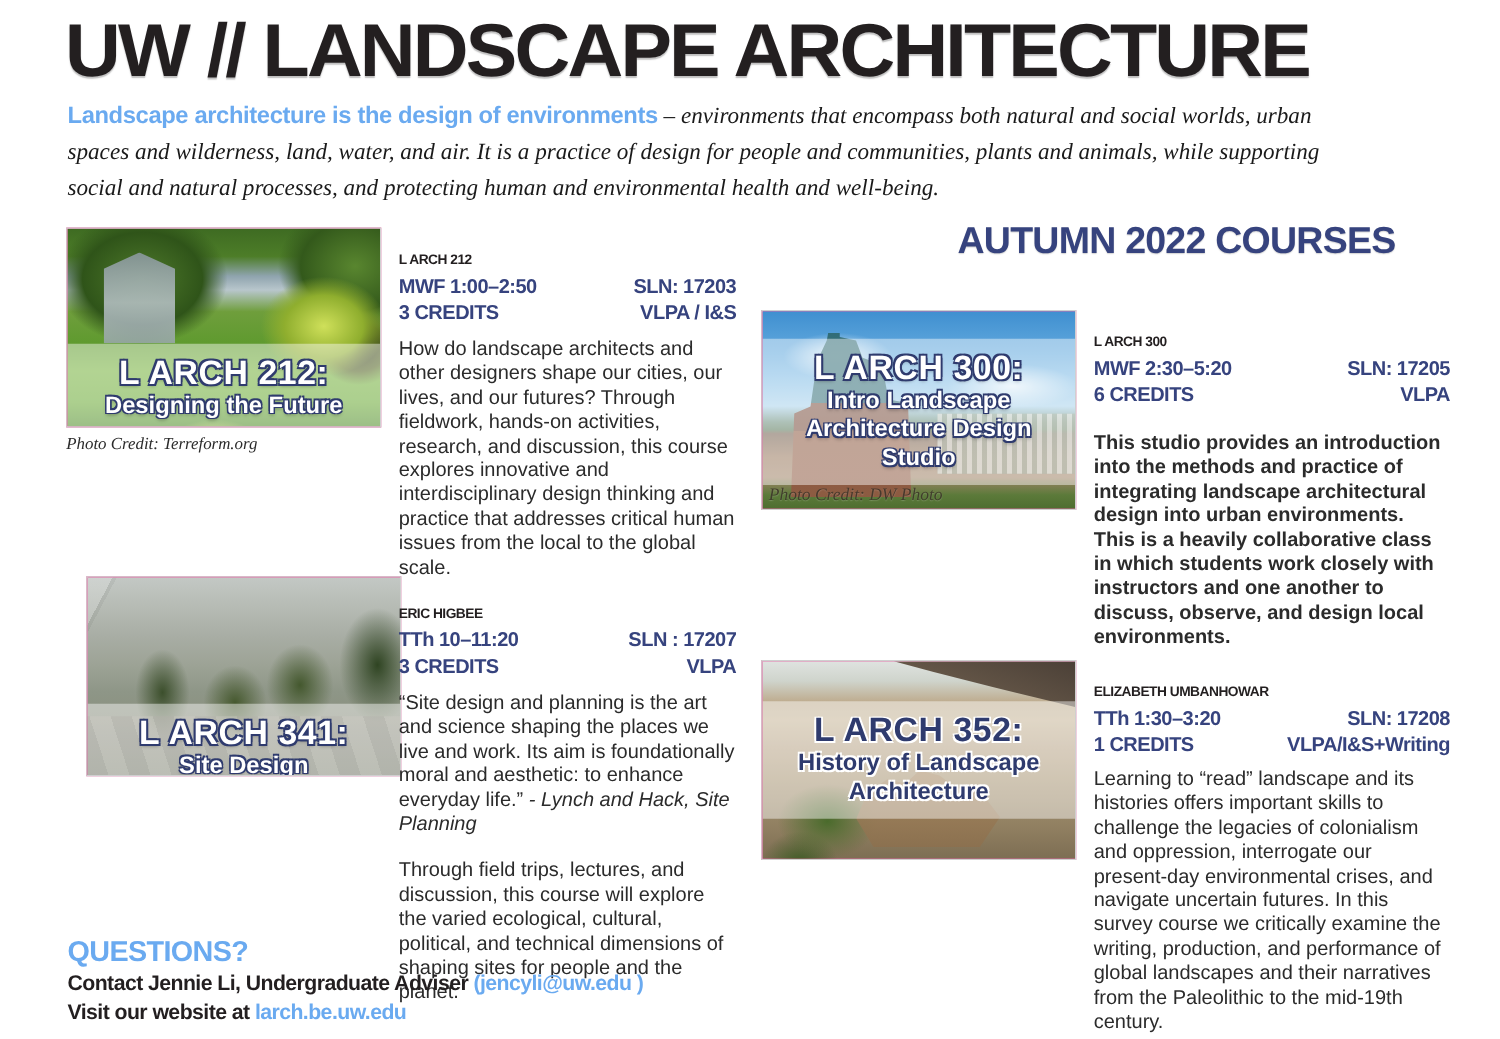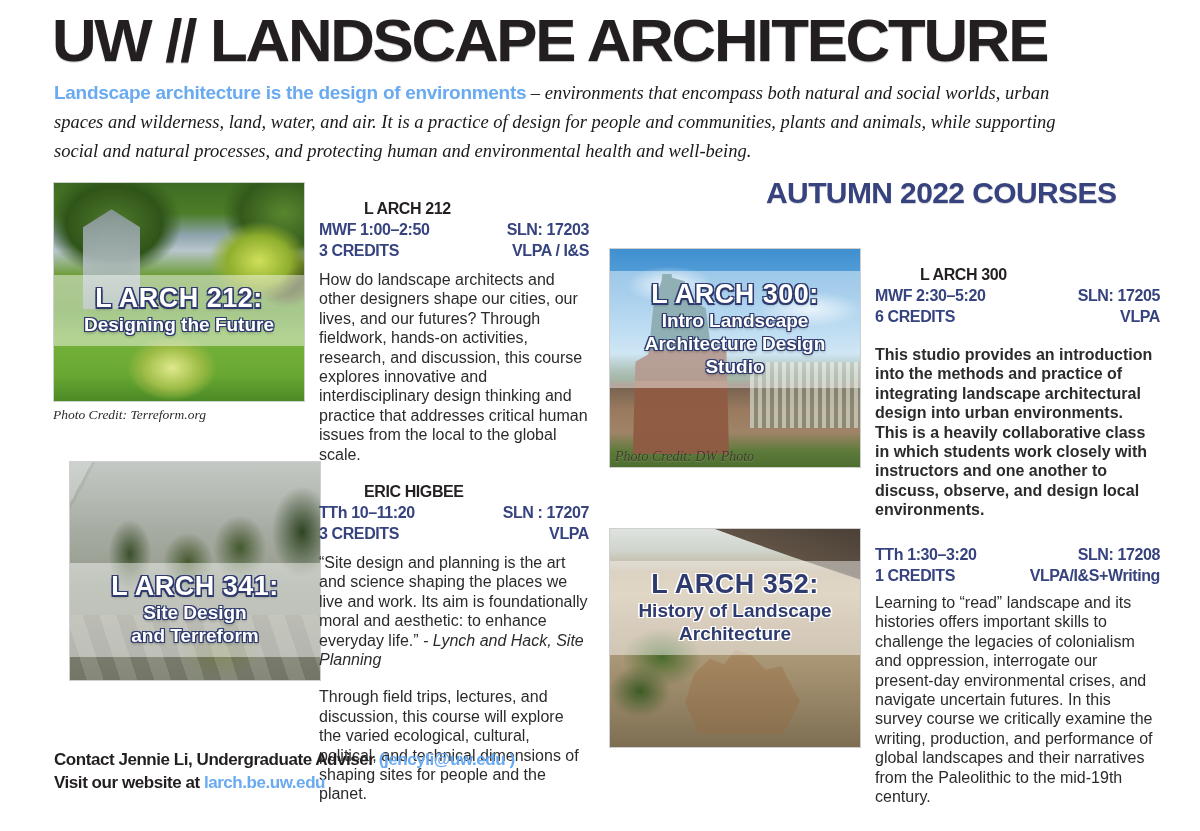--- a/index.html
+++ b/index.html
@@ -70,21 +70,21 @@
     white-space: nowrap;
     text-shadow: 0 1px 1px rgba(0,0,0,0.18);
   }
 
   
   .card { position: absolute; }
 
   .photo {
     position: relative;
     width: 252px;
-    height: 220px;
+    height: 160px;
     overflow: hidden;
     border: 1px solid #cfcfcf;
     background: #ec4899;
   }
 
   .photo .bg { position: absolute; inset: 0; }
 
   .overlay-band {
     position: absolute;
     left: 0;
@@ -139,26 +139,25 @@
     opacity: 0.82;
     text-shadow: 0 1px 1px rgba(255,255,255,0.25);
   }
 
   
   .info { position: absolute; }
 
   .course-name {
     font-family: "Liberation Sans", sans-serif;
     font-weight: bold;
-    font-size: 16px;
+    font-size: 11px;
     letter-spacing: -0.4px;
     color: #231f20;
     line-height: 21px;
     white-space: nowrap;
-    margin-left: 45px;
   }
 
   .meta-row {
     display: flex;
     justify-content: space-between;
     align-items: center;
     font-family: "Liberation Sans", sans-serif;
     font-weight: bold;
     font-size: 16px;
     letter-spacing: -0.4px;
@@ -419,32 +418,34 @@
       <div class="bg art-352"></div>
       <div class="overlay-band" style="top:32px;">
         <div class="ov-title navy">L ARCH 352:</div>
         <div class="ov-sub navy">History of Landscape</div>
         <div class="ov-sub navy">Architecture</div>
       </div>
     </div>
   </div>
 
   <div class="info" style="left:875px; top:544px; width:285px;">
+    <div class="course-name">ELIZABETH UMBANHOWAR</div>
     <div class="meta-row">
       <span>TTh 1:30–3:20</span>
       <span>SLN: 17208</span>
     </div>
     <div class="meta-row">
       <span>1 CREDITS</span>
       <span>VLPA/I&amp;S+Writing</span>
     </div>
     <div class="desc" style="margin-top:7px;">Learning to “read” landscape and its histories offers important skills to challenge the legacies of colonialism and oppression, interrogate our present-day environmental crises, and navigate uncertain futures. In this survey course we critically examine the writing, production, and performance of global landscapes and their narratives from the Paleolithic to the mid-19th century.</div>
   </div>
 
   <div class="footer">
+    <div class="q-title">QUESTIONS?</div>
     <div class="q-line">
       <span>Contact Jennie Li, Undergraduate Adviser </span><span class="link">(jencyli@uw.edu )</span>
     </div>
     <div class="q-line">
       <span>Visit our website at </span><span class="link">larch.be.uw.edu</span>
     </div>
   </div>
 
 </div>
 

